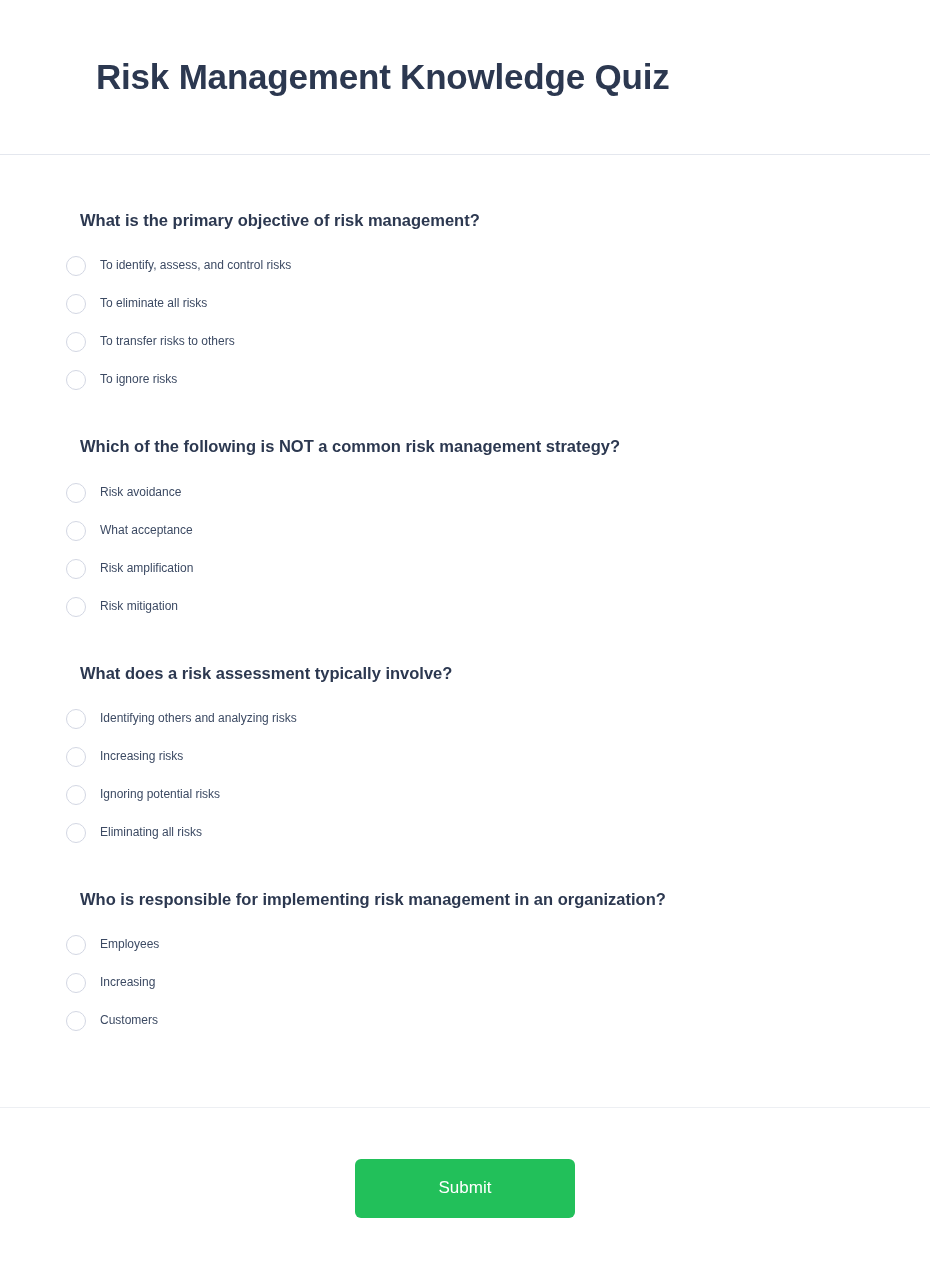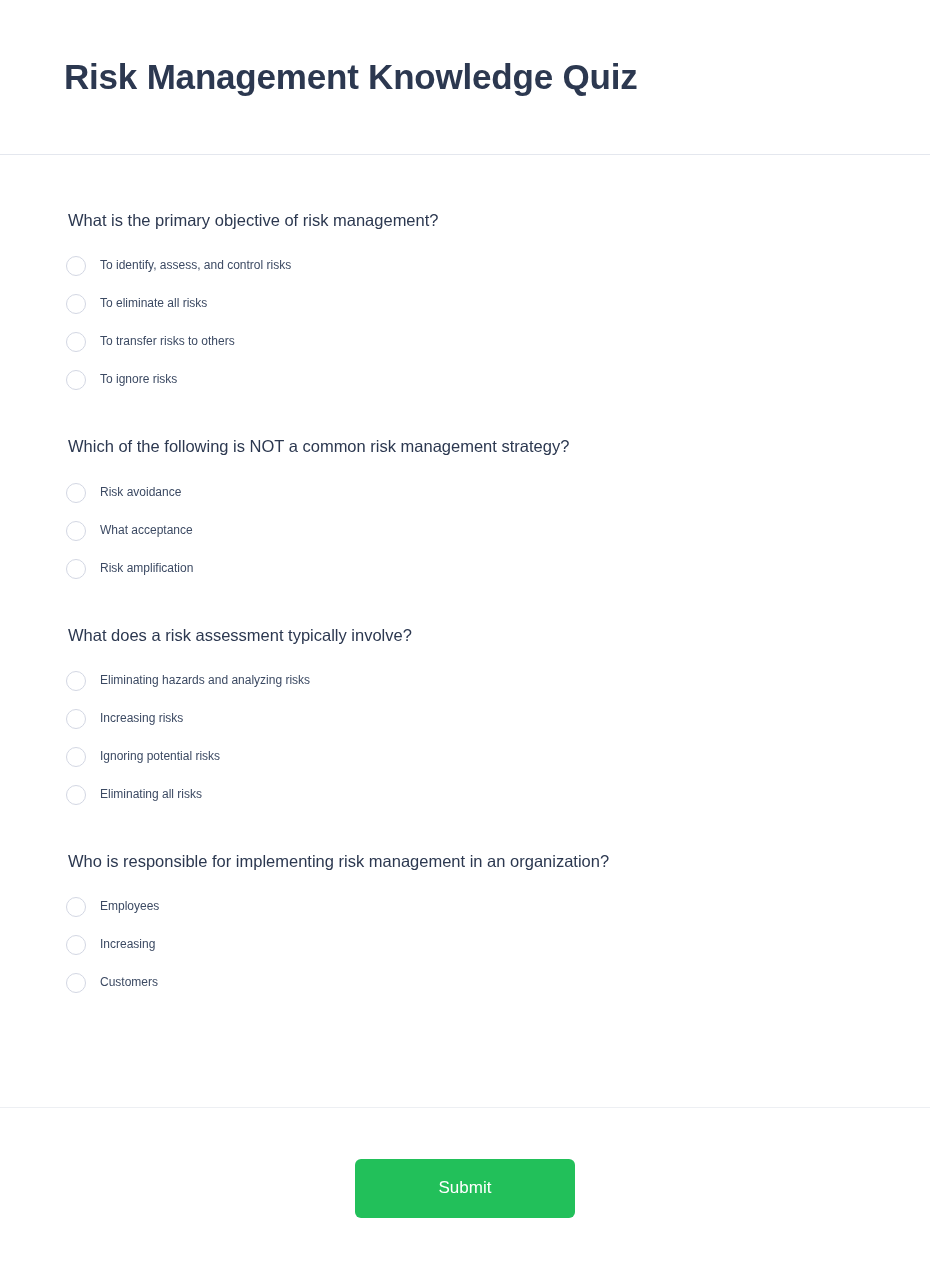--- a/index.html
+++ b/index.html
@@ -20,21 +20,21 @@
     height: 1269px;
     position: relative;
     background: #ffffff;
     box-sizing: border-box;
   }
 
   
   .quiz-header {
     height: 155px;
     box-sizing: border-box;
-    padding: 0 64px;
+    padding: 0 96px;
     display: flex;
     align-items: center;
     border-bottom: 1px solid #e4e7ee;
     background: #ffffff;
   }
   .quiz-title {
     font-size: 35px;
     font-weight: bold;
     color: #2c3850;
     letter-spacing: -0.2px;
@@ -50,24 +50,24 @@
 
   .question-block {
     margin-bottom: 36px;
   }
   .question-block:last-child {
     margin-bottom: 0;
   }
 
   .question-text {
     font-size: 16.5px;
-    font-weight: normal;
+    font-weight: bold;
     color: #2c3850;
     line-height: 1.35;
-    margin: 0 0 16px 4px;
+    margin: 0 0 16px 16px;
   }
 
   .option-row {
     display: flex;
     align-items: center;
     height: 38px;
     cursor: pointer;
   }
 
   .radio-circle {
@@ -159,27 +159,31 @@
         <span class="option-label">Risk avoidance</span>
       </div>
       <div class="option-row">
         <span class="radio-circle"></span>
         <span class="option-label">What acceptance</span>
       </div>
       <div class="option-row">
         <span class="radio-circle"></span>
         <span class="option-label">Risk amplification</span>
       </div>
+      <div class="option-row">
+        <span class="radio-circle"></span>
+        <span class="option-label">Risk mitigation</span>
+      </div>
     </div>
 
     <div class="question-block">
       <div class="question-text">What does a risk assessment typically involve?</div>
       <div class="option-row">
         <span class="radio-circle"></span>
-        <span class="option-label">Eliminating hazards and analyzing risks</span>
+        <span class="option-label">Identifying others and analyzing risks</span>
       </div>
       <div class="option-row">
         <span class="radio-circle"></span>
         <span class="option-label">Increasing risks</span>
       </div>
       <div class="option-row">
         <span class="radio-circle"></span>
         <span class="option-label">Ignoring potential risks</span>
       </div>
       <div class="option-row">

